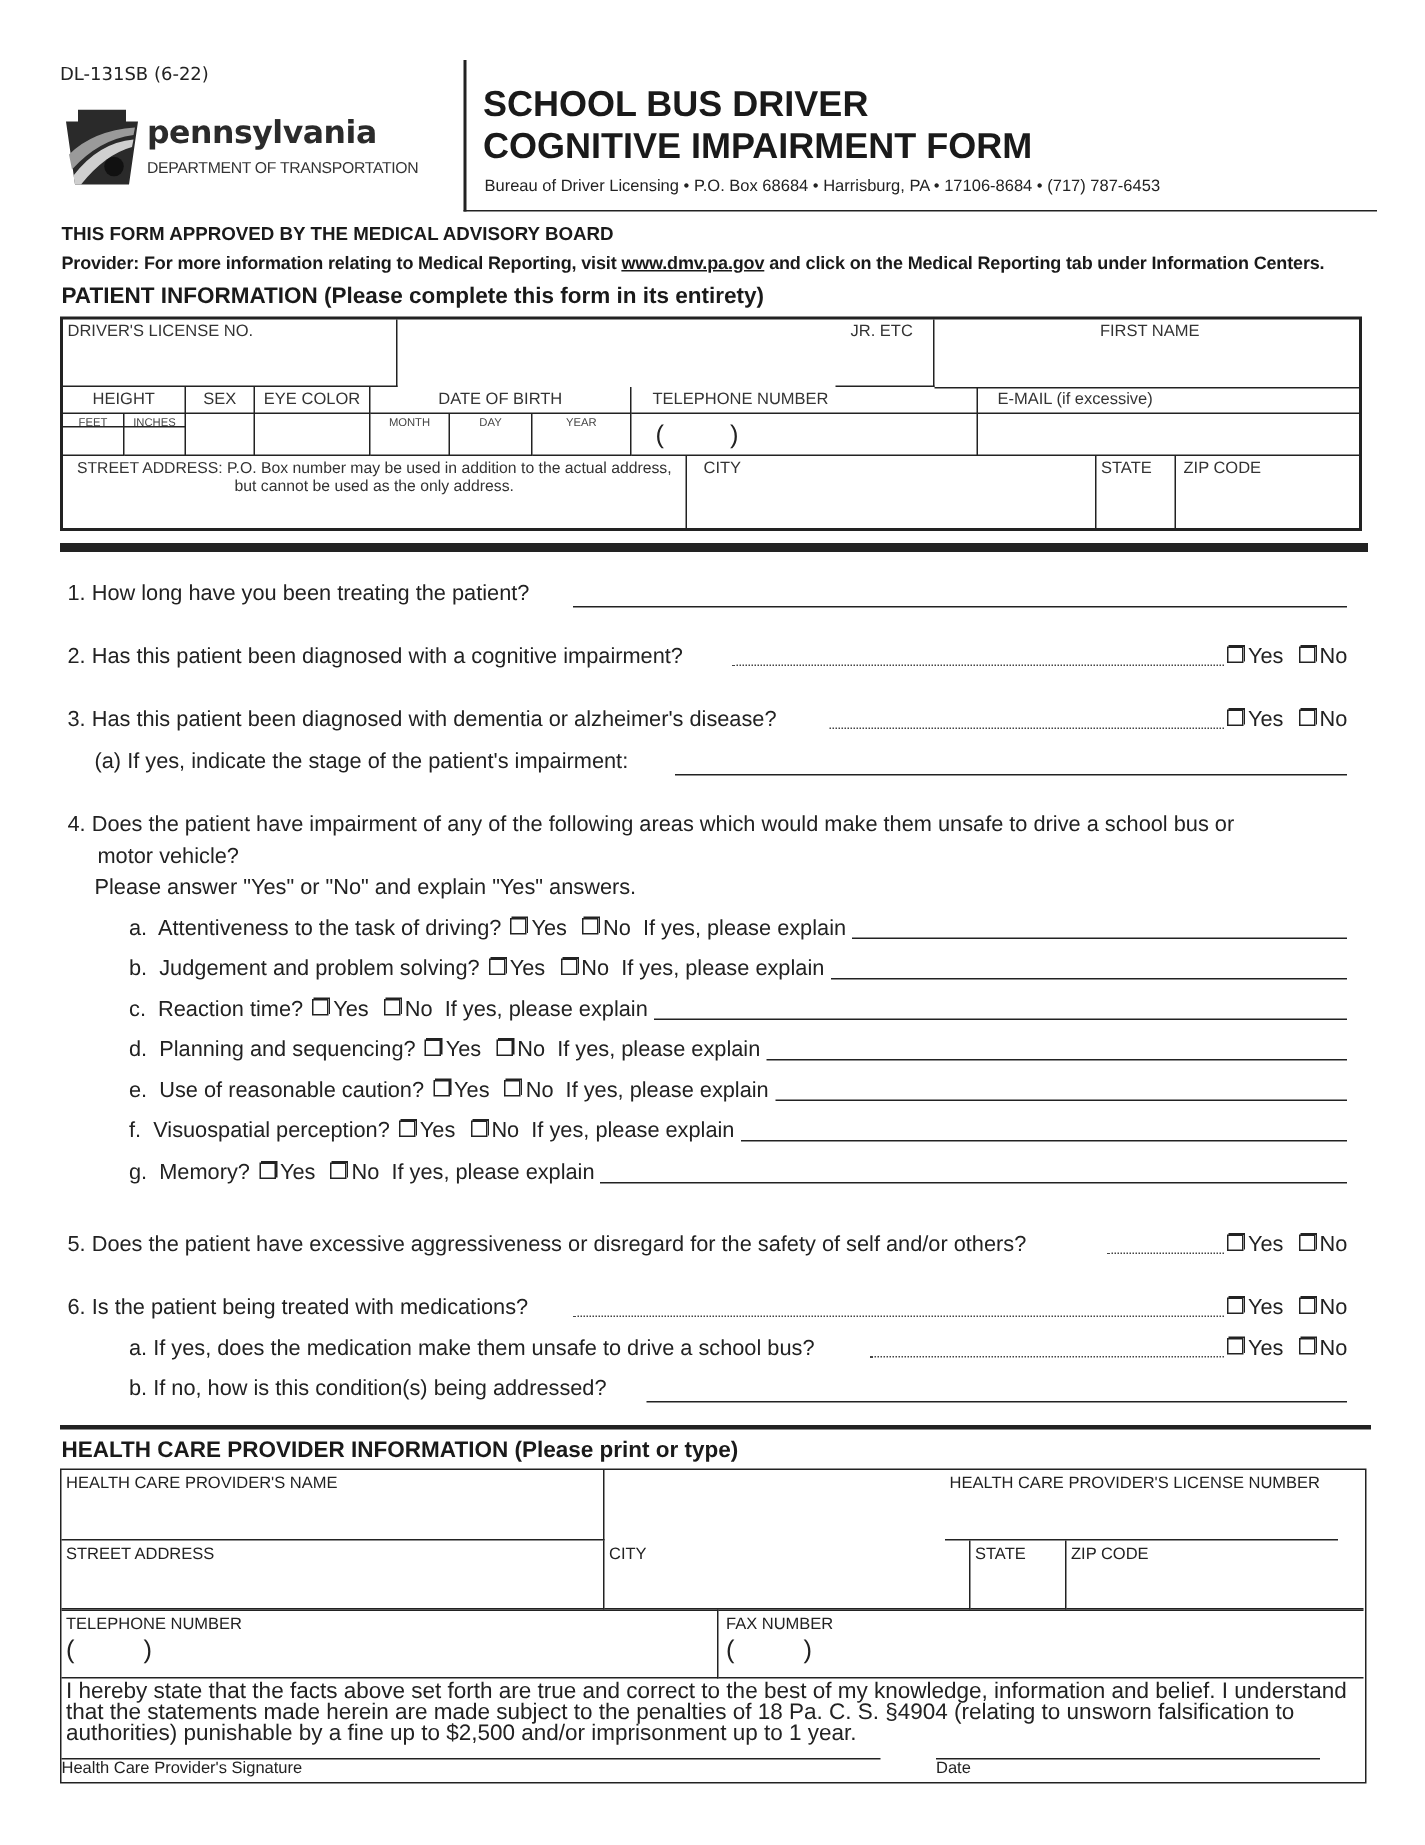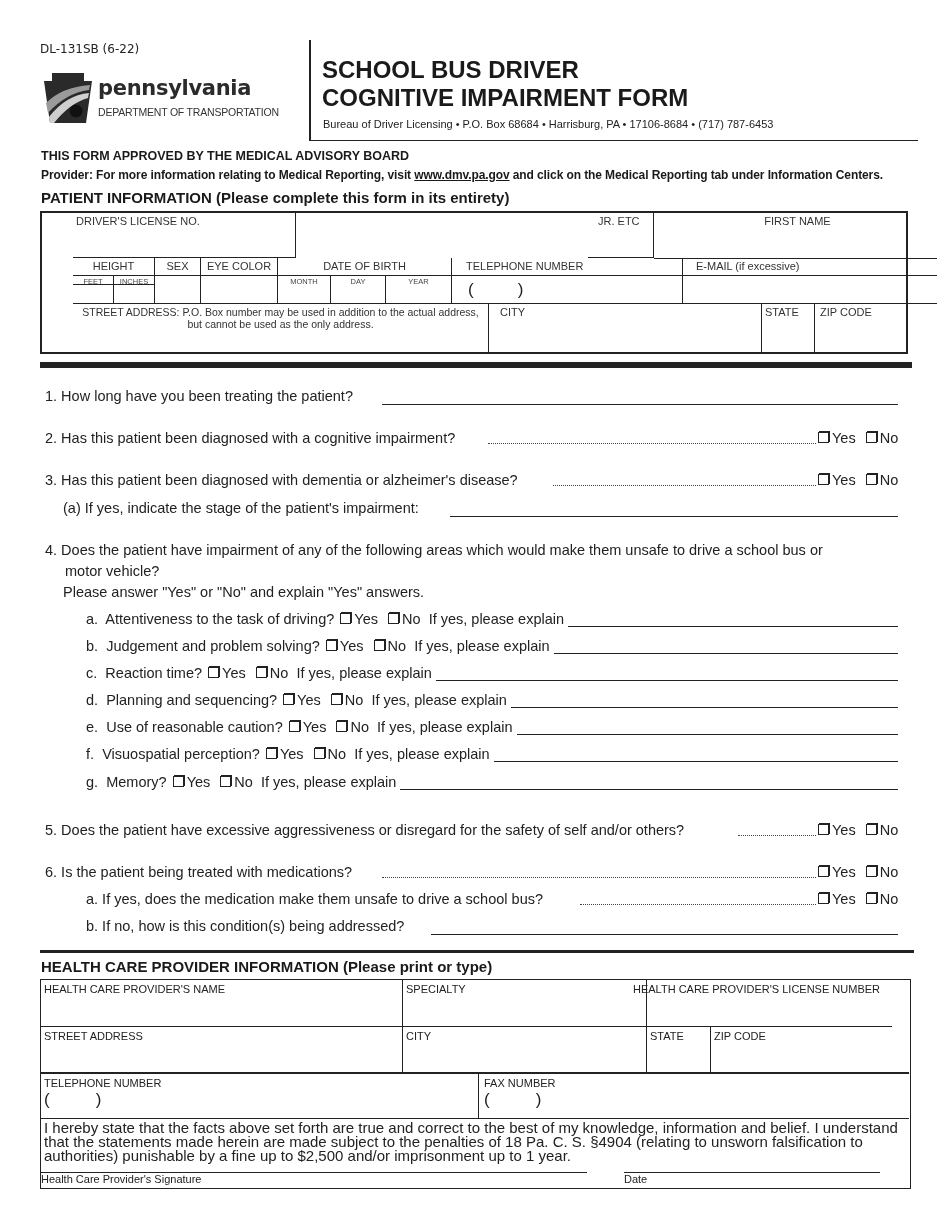--- a/index.html
+++ b/index.html
@@ -11,21 +11,21 @@
   .vdiv { left:309px; top:40px; width:2px; height:101px; background:#222; }
   .title { left:322px; top:56px; font-weight:bold; font-size:24px; line-height:28px; color:#1a1a1a; }
   .bureau { left:323px; top:118px; font-size:11px; color:#222; }
   .hr-top { left:309px; top:140px; width:609px; height:1px; background:#222; }
   .approved { left:41px; top:149px; font-weight:bold; font-size:12.5px; }
   .provider-note { left:41px; top:168px; font-weight:bold; font-size:12px; letter-spacing:-0.1px; }
   .provider-note u { text-decoration:underline; }
   .sec-title { font-weight:bold; font-size:15px; }
   
   .ptable { left:40px; top:211px; width:868px; height:143px; border:2px solid #222; box-sizing:border-box; }
-  .cell { position:absolute; border-right:1px solid #222; border-bottom:1px solid #222; box-sizing:border-box; font-size:11px; color:#333; padding:2px 3px;margin-left:31px; }
+  .cell { position:absolute; border-right:1px solid #222; border-bottom:1px solid #222; box-sizing:border-box; font-size:11px; color:#333; padding:2px 3px; }
   .noR { border-right:none; }
   .noB { border-bottom:none; }
   .tiny { font-size:7.5px; color:#444; text-align:center; }
   .center { text-align:center; }
   .thickbar { left:40px; top:362px; width:872px; height:6px; background:#222; }
   .q { position:absolute; font-size:14.5px; color:#222; white-space:nowrap; }
   .line { position:absolute; border-bottom:1px solid #222; height:0; }
   .yn { position:absolute; font-size:14.5px; color:#222; white-space:nowrap; }
   .cb { display:inline-block; width:9px; height:9px; border:1px solid #222; box-shadow:1px -1px 0 #222; margin:0 3px 0 2px; vertical-align:0px; }
   .dots { position:absolute; border-bottom:1.5px dotted #444; height:0; }
@@ -152,21 +152,20 @@
 </div>
 
 <div class="q" style="left:86px;top:918px;">b.  If no, how is this condition(s) being addressed?</div>
 <div class="line" style="left:431px;top:934px;width:467px;"></div>
 
 <div class="abs midbar"></div>
 <div class="abs sec-title" style="left:41px;top:958px;">HEALTH CARE PROVIDER INFORMATION (Please print or type)</div>
 
 <div class="abs htable">
   <div class="hcell" style="left:0;top:0;width:362px;height:47px;"><span>HEALTH CARE PROVIDER'S NAME</span></div>
-  <div class="hcell" style="left:362px;top:0;width:244px;height:47px;"><span>SPECIALTY</span></div>
   <div class="hcell" style="left:589px;top:0;width:262px;height:47px;border-right:none;"><span>HEALTH CARE PROVIDER'S LICENSE NUMBER</span></div>
 
   <div class="hcell" style="left:0;top:47px;width:362px;height:46px;"><span>STREET ADDRESS</span></div>
   <div class="hcell" style="left:362px;top:47px;width:244px;height:46px;"><span>CITY</span></div>
   <div class="hcell" style="left:606px;top:47px;width:64px;height:46px;"><span>STATE</span></div>
   <div class="hcell" style="left:670px;top:47px;width:198px;height:46px;border-right:none;"><span>ZIP CODE</span></div>
 
   <div class="hcell" style="left:0;top:93px;width:438px;height:46px;border-top:1px solid #222;">
     <div>TELEPHONE NUMBER</div>
     <div style="margin-top:1px;"><span class="paren">(</span><span class="paren" style="margin-left:46px;">)</span></div>

